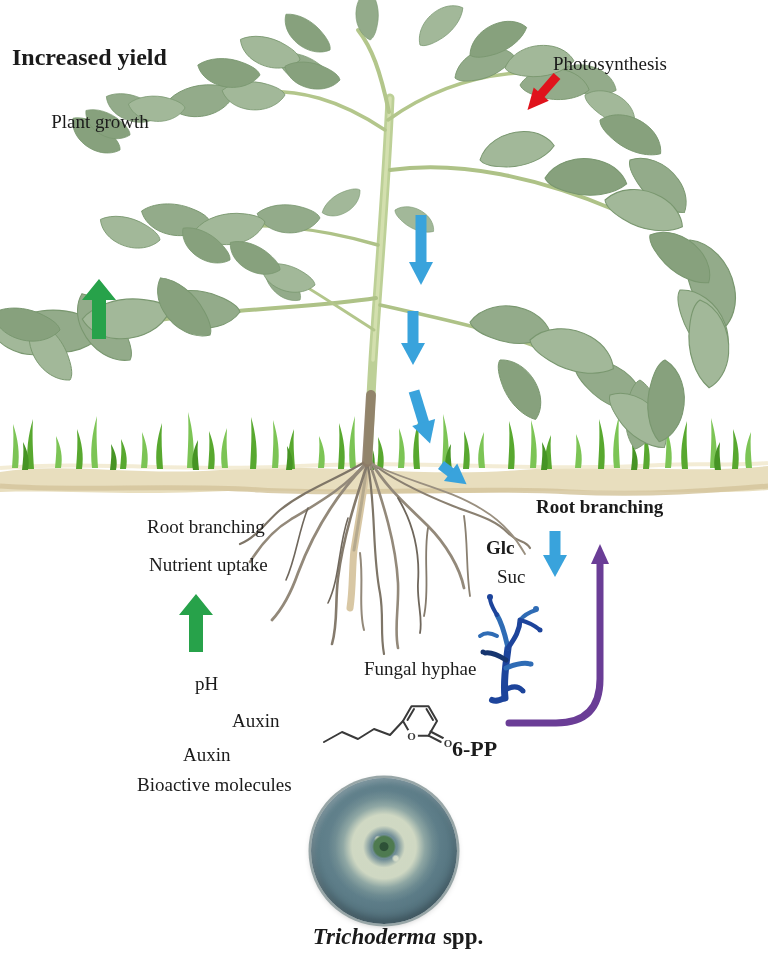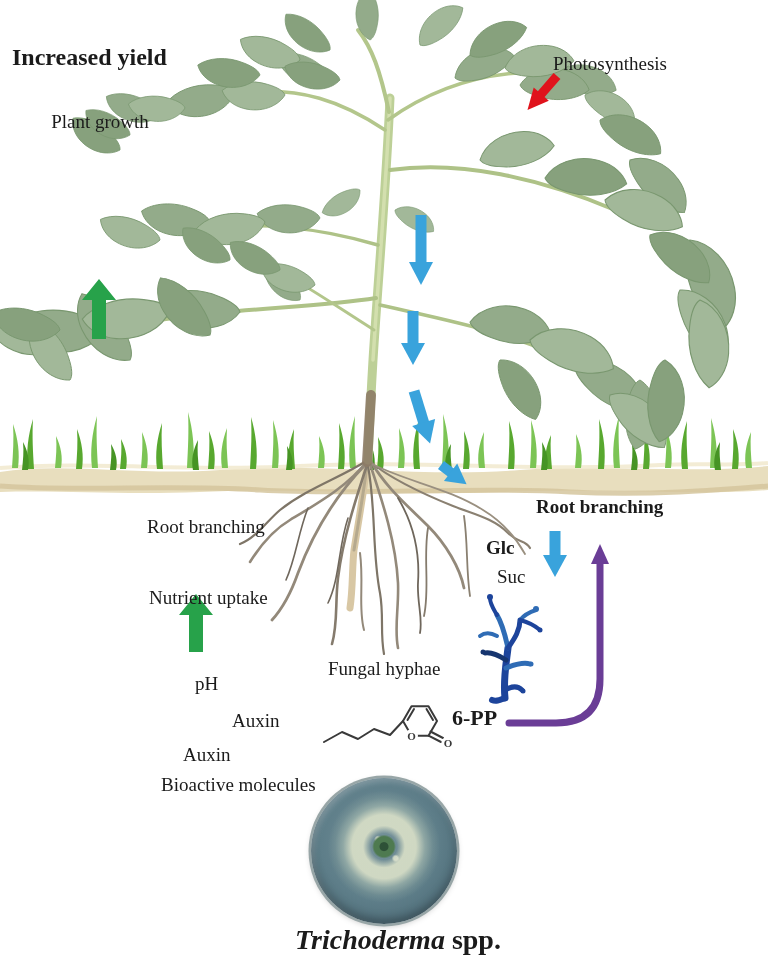--- a/index.html
+++ b/index.html
@@ -275,32 +275,32 @@
   <div class="lbl bold" style="left:12px;top:42px;font-size:24px;text-align:right;">Increased yield</div>
 
   <div class="lbl ctr" style="left:28px;top:110px;width:144px;">
     <div>Plant growth</div>
   </div>
 
   <div class="lbl" style="left:553px;top:52px;">Photosynthesis</div>
 
 
   <div class="lbl" style="left:147px;top:515px;text-align:right;">Root branching</div>
-  <div class="lbl" style="left:149px;top:553px;margin-top:33px;">Nutrient uptake</div>
+  <div class="lbl" style="left:149px;top:553px;">Nutrient uptake</div>
 
   <div class="lbl bold" style="left:536px;top:495px;">Root branching</div>
   <div class="lbl" style="left:486px;top:536px;font-weight:bold;">Glc</div>
   <div class="lbl" style="left:497px;top:565px;">Suc</div>
 
-  <div class="lbl" style="left:328px;top:657px;">Fungal hyphae</div>
+  <div class="lbl" style="left:364px;top:657px;">Fungal hyphae</div>
 
   <div class="lbl" style="left:195px;top:672px;">pH</div>
   <div class="lbl" style="left:232px;top:709px;">Auxin</div>
   <div class="lbl" style="left:183px;top:743px;">Auxin</div>
-  <div class="lbl" style="left:137px;top:773px;margin-left:24px;">Bioactive molecules</div>
-
-  <div class="lbl bold" style="left:452px;top:704px;font-size:22px;">6-PP</div>
-
-  <div class="lbl bold ctr caption" style="left:278px;top:922px;width:240px;font-size:28px;">
+  <div class="lbl" style="left:137px;top:773px;">Bioactive molecules</div>
+
+  <div class="lbl bold" style="left:452px;top:735px;font-size:22px;">6-PP</div>
+
+  <div class="lbl bold ctr caption" style="left:278px;top:922px;width:240px;font-size:23px;">
     <i>Trichoderma</i><span class="sp">spp.</span>
   </div>
 
 </div>
 
 </body></html>

